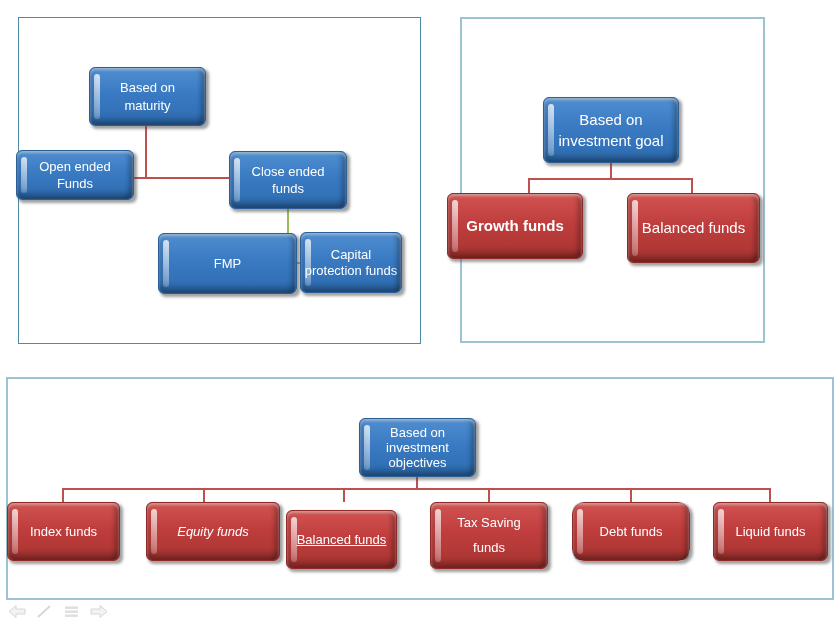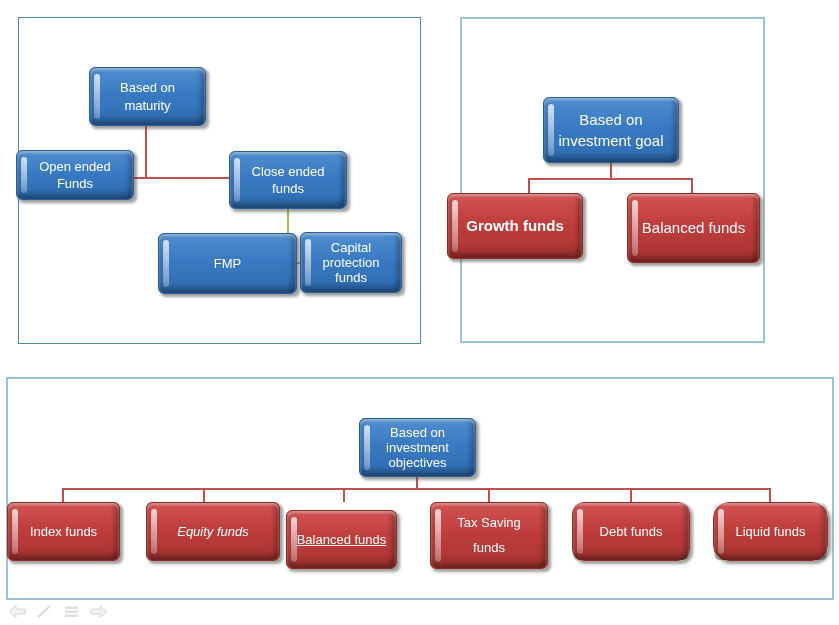--- a/index.html
+++ b/index.html
@@ -21,21 +21,21 @@
   .cx.green{background:#9bbb59;}
   .cx.h{height:2px;}
   .cx.v{width:2px;}
 
   
   .node{
     position:absolute;display:flex;align-items:center;justify-content:center;
     text-align:center;color:#ffffff;white-space:pre-line;
     border-radius:6px;font-size:13px;line-height:1.32;
     box-shadow:2.5px 2.5px 3px rgba(80,80,80,0.55);
-    padding:2px 8px;box-sizing:border-box;
+    padding:2px 0;box-sizing:border-box;
   }
   .node::before{ 
     content:"";position:absolute;left:4px;top:6px;bottom:6px;width:6px;
     border-radius:4px;
     background:linear-gradient(180deg,rgba(255,255,255,0.95),rgba(255,255,255,0.35));
     opacity:0.8;pointer-events:none;
   }
   .node::after{ 
     content:"";position:absolute;inset:0;border-radius:6px;pointer-events:none;
     box-shadow:inset 0 2px 3px rgba(255,255,255,0.45),
@@ -105,21 +105,21 @@
 
   <div class="node blue tight" style="left:359px;top:418px;width:117px;height:59px;">Based on
 investment
 objectives</div>
   <div class="node red" style="left:7px;top:502px;width:113px;height:59px;text-align:right;">Index funds</div>
   <div class="node red" style="left:146px;top:502px;width:134px;height:59px;font-style:italic;">Equity funds</div>
   <div class="node red" style="left:286px;top:510px;width:111px;height:59px;text-decoration:underline;">Balanced funds</div>
   <div class="node red wide-lines" style="left:430px;top:502px;width:118px;height:67px;">Tax Saving
 funds</div>
   <div class="node red" style="left:572px;top:502px;width:118px;height:59px;border-radius:12px;">Debt funds</div>
-  <div class="node red" style="left:713px;top:502px;width:115px;height:59px;border-radius:16px;">Liquid funds</div>
+  <div class="node red" style="left:713px;top:502px;width:115px;height:59px;">Liquid funds</div>
 
   <div class="toolbar">
     <svg class="ticon" viewBox="0 0 19 15">
       <path d="M1 7.5 L8 1.5 L8 5 L17 5 L17 10 L8 10 L8 13.5 Z" fill="#f2f2f2" stroke="#d6d6d6" stroke-width="1"></path>
     </svg>
     <svg class="ticon" viewBox="0 0 19 15">
       <line x1="3" y1="13" x2="15" y2="2" stroke="#d8d8d8" stroke-width="2"></line>
     </svg>
     <svg class="ticon" viewBox="0 0 19 15">
       <rect x="3" y="2.5" width="13" height="2.4" fill="#dedede"></rect>

